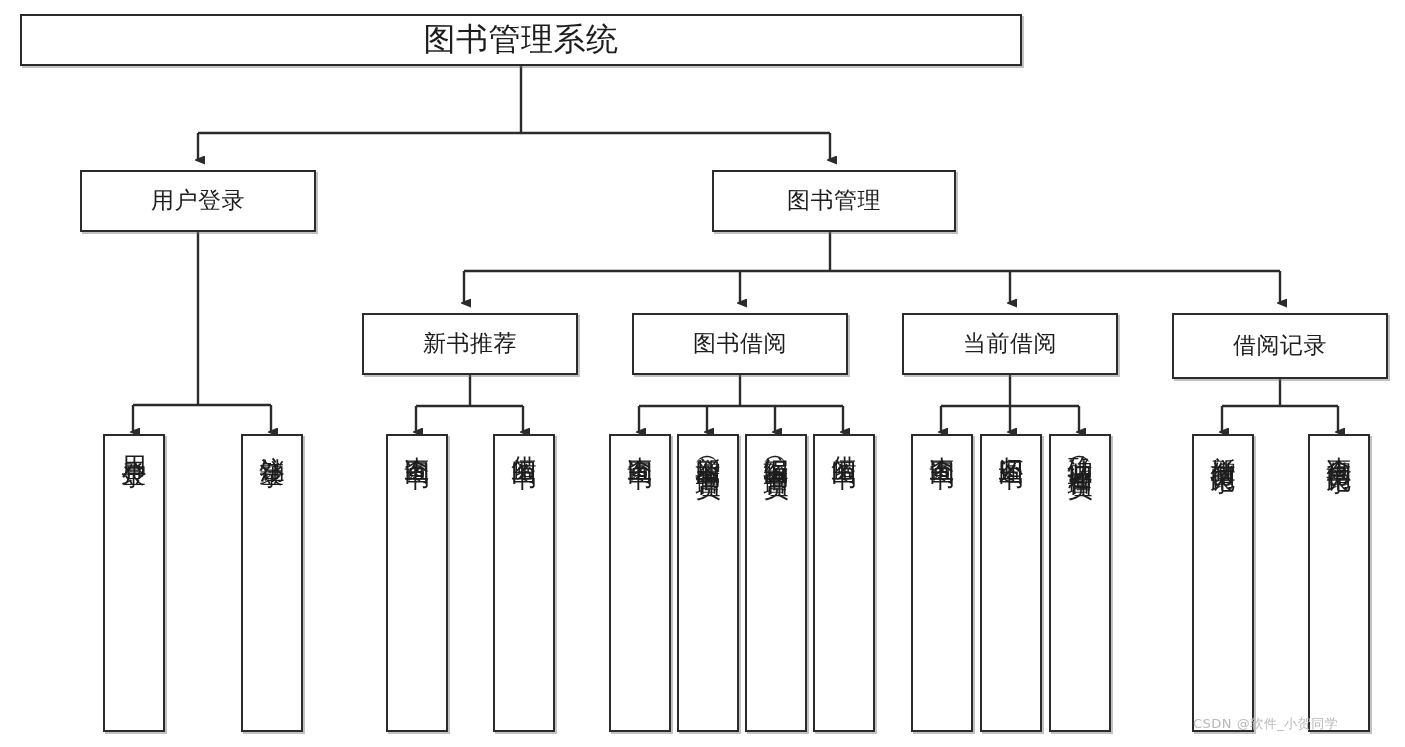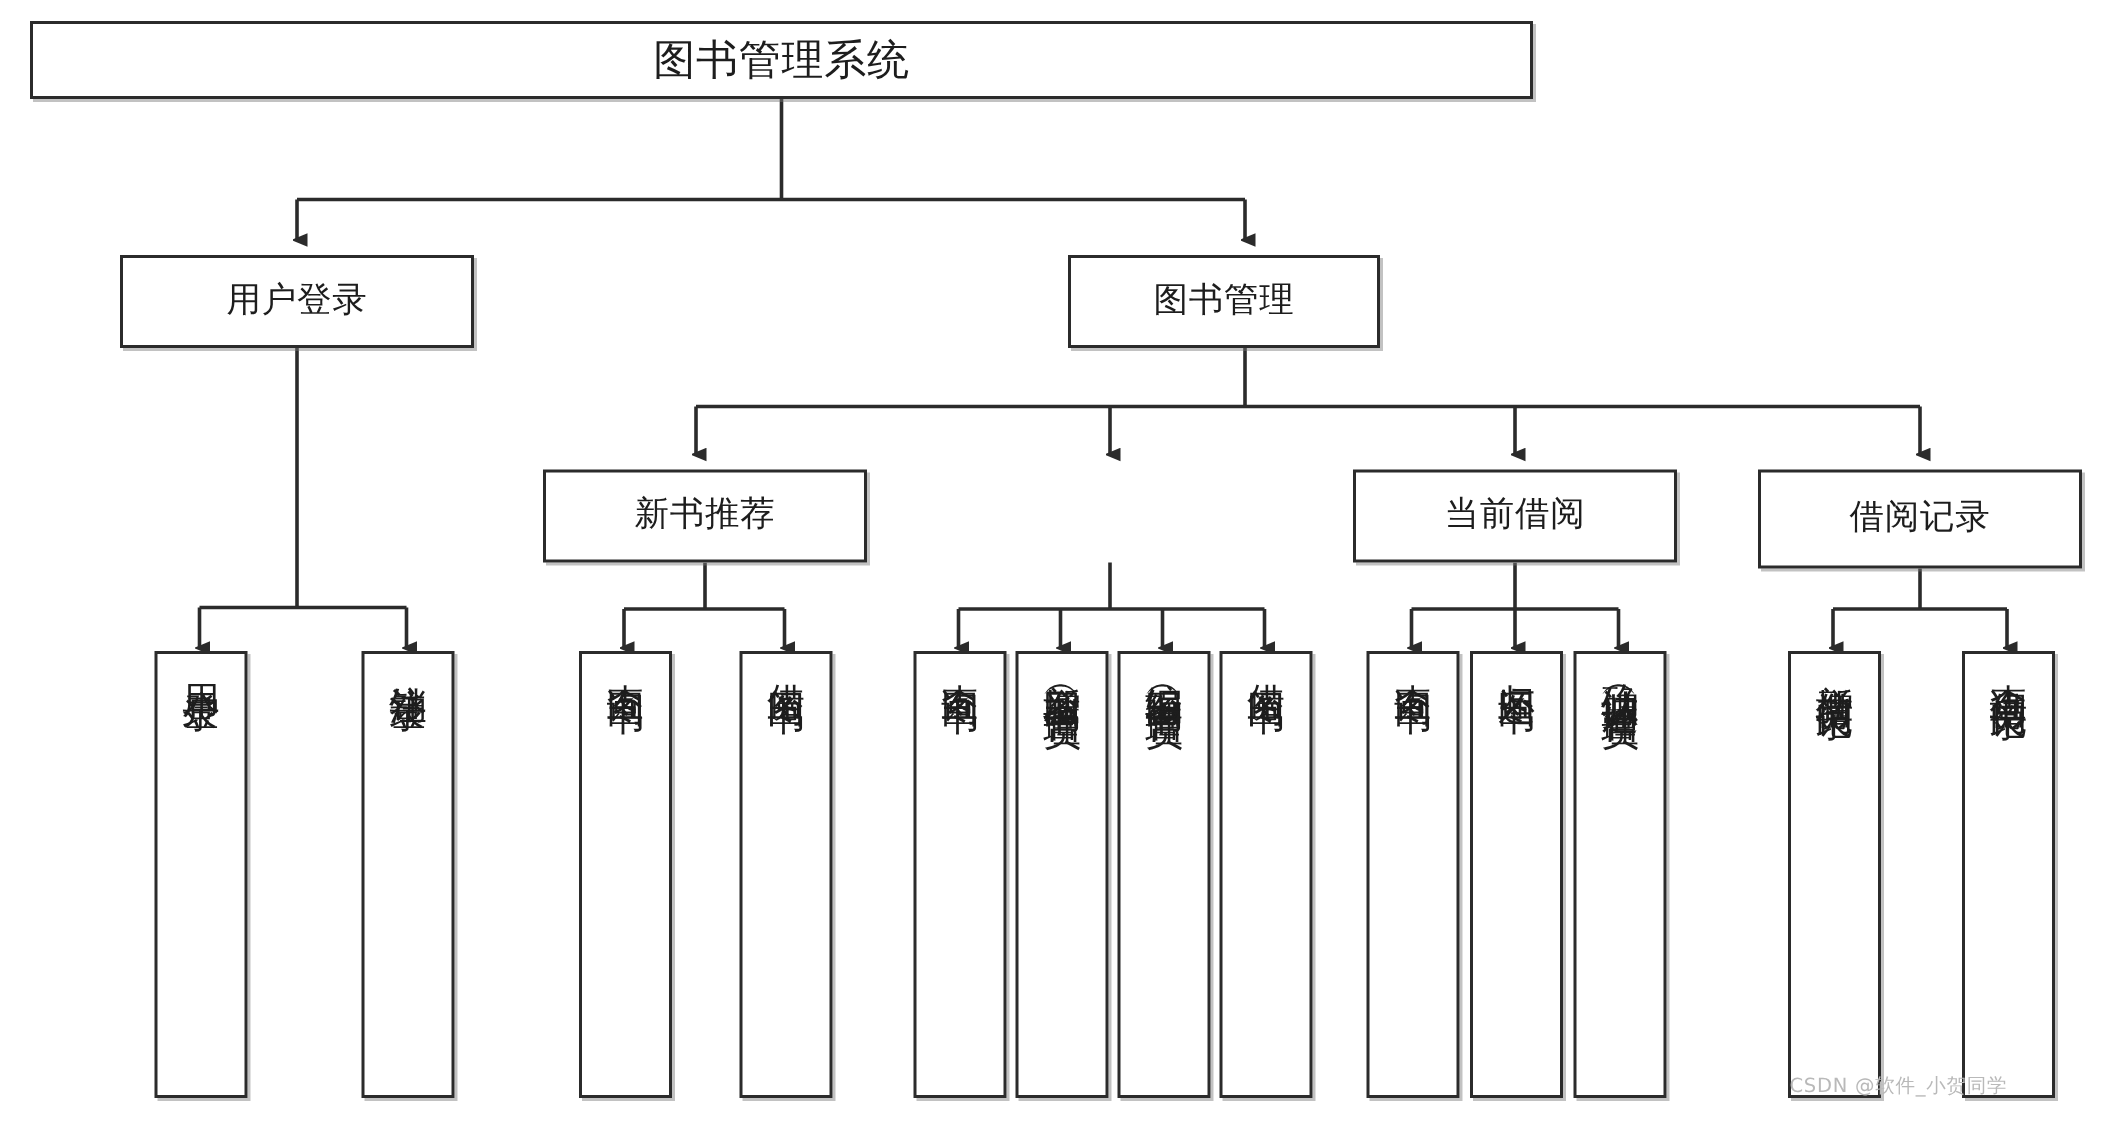--- a/index.html
+++ b/index.html
@@ -39,21 +39,21 @@
     color: #1d1d1d;
     text-align: center;
     line-height: 1.12;
     letter-spacing: 0.5px;
   }
   .node.horiz .label {
     font-size: 23px;
     writing-mode: horizontal-tb;
   }
   .node.root .label {
-    font-size: 28px;
+    font-size: 32px;
   }
   .node.vert {
     align-items: flex-start;
     justify-content: center;
     padding-top: 0;
   }
   .node.vert .label {
     writing-mode: vertical-rl;
     text-orientation: upright;
     font-size: 25px;
@@ -127,28 +127,31 @@
   </svg>
 
   <div class="node horiz root" style="left:20px; top:14px; width:1002px; height:52px;">
     <span class="label">图书管理系统</span>
   </div>
 
   <div class="node horiz" style="left:80px; top:170px; width:236px; height:62px;">
     <span class="label">用户登录</span>
   </div>
 
-  <div class="node horiz" style="left:712px; top:170px; width:208px; height:62px;">
+  <div class="node horiz" style="left:712px; top:170px; width:244px; height:62px;">
     <span class="label">图书管理</span>
   </div>
 
   <div class="node horiz" style="left:362px; top:313px; width:216px; height:62px;">
     <span class="label">新书推荐</span>
   </div>
 
+  <div class="node horiz" style="left:632px; top:313px; width:216px; height:62px;">
+    <span class="label">图书借阅</span>
+  </div>
 
   <div class="node horiz" style="left:902px; top:313px; width:216px; height:62px;">
     <span class="label">当前借阅</span>
   </div>
 
   <div class="node horiz" style="left:1172px; top:313px; width:216px; height:66px;">
     <span class="label">借阅记录</span>
   </div>
 
   <div class="node vert" style="left:103px; top:434px; width:62px; height:298px;">

